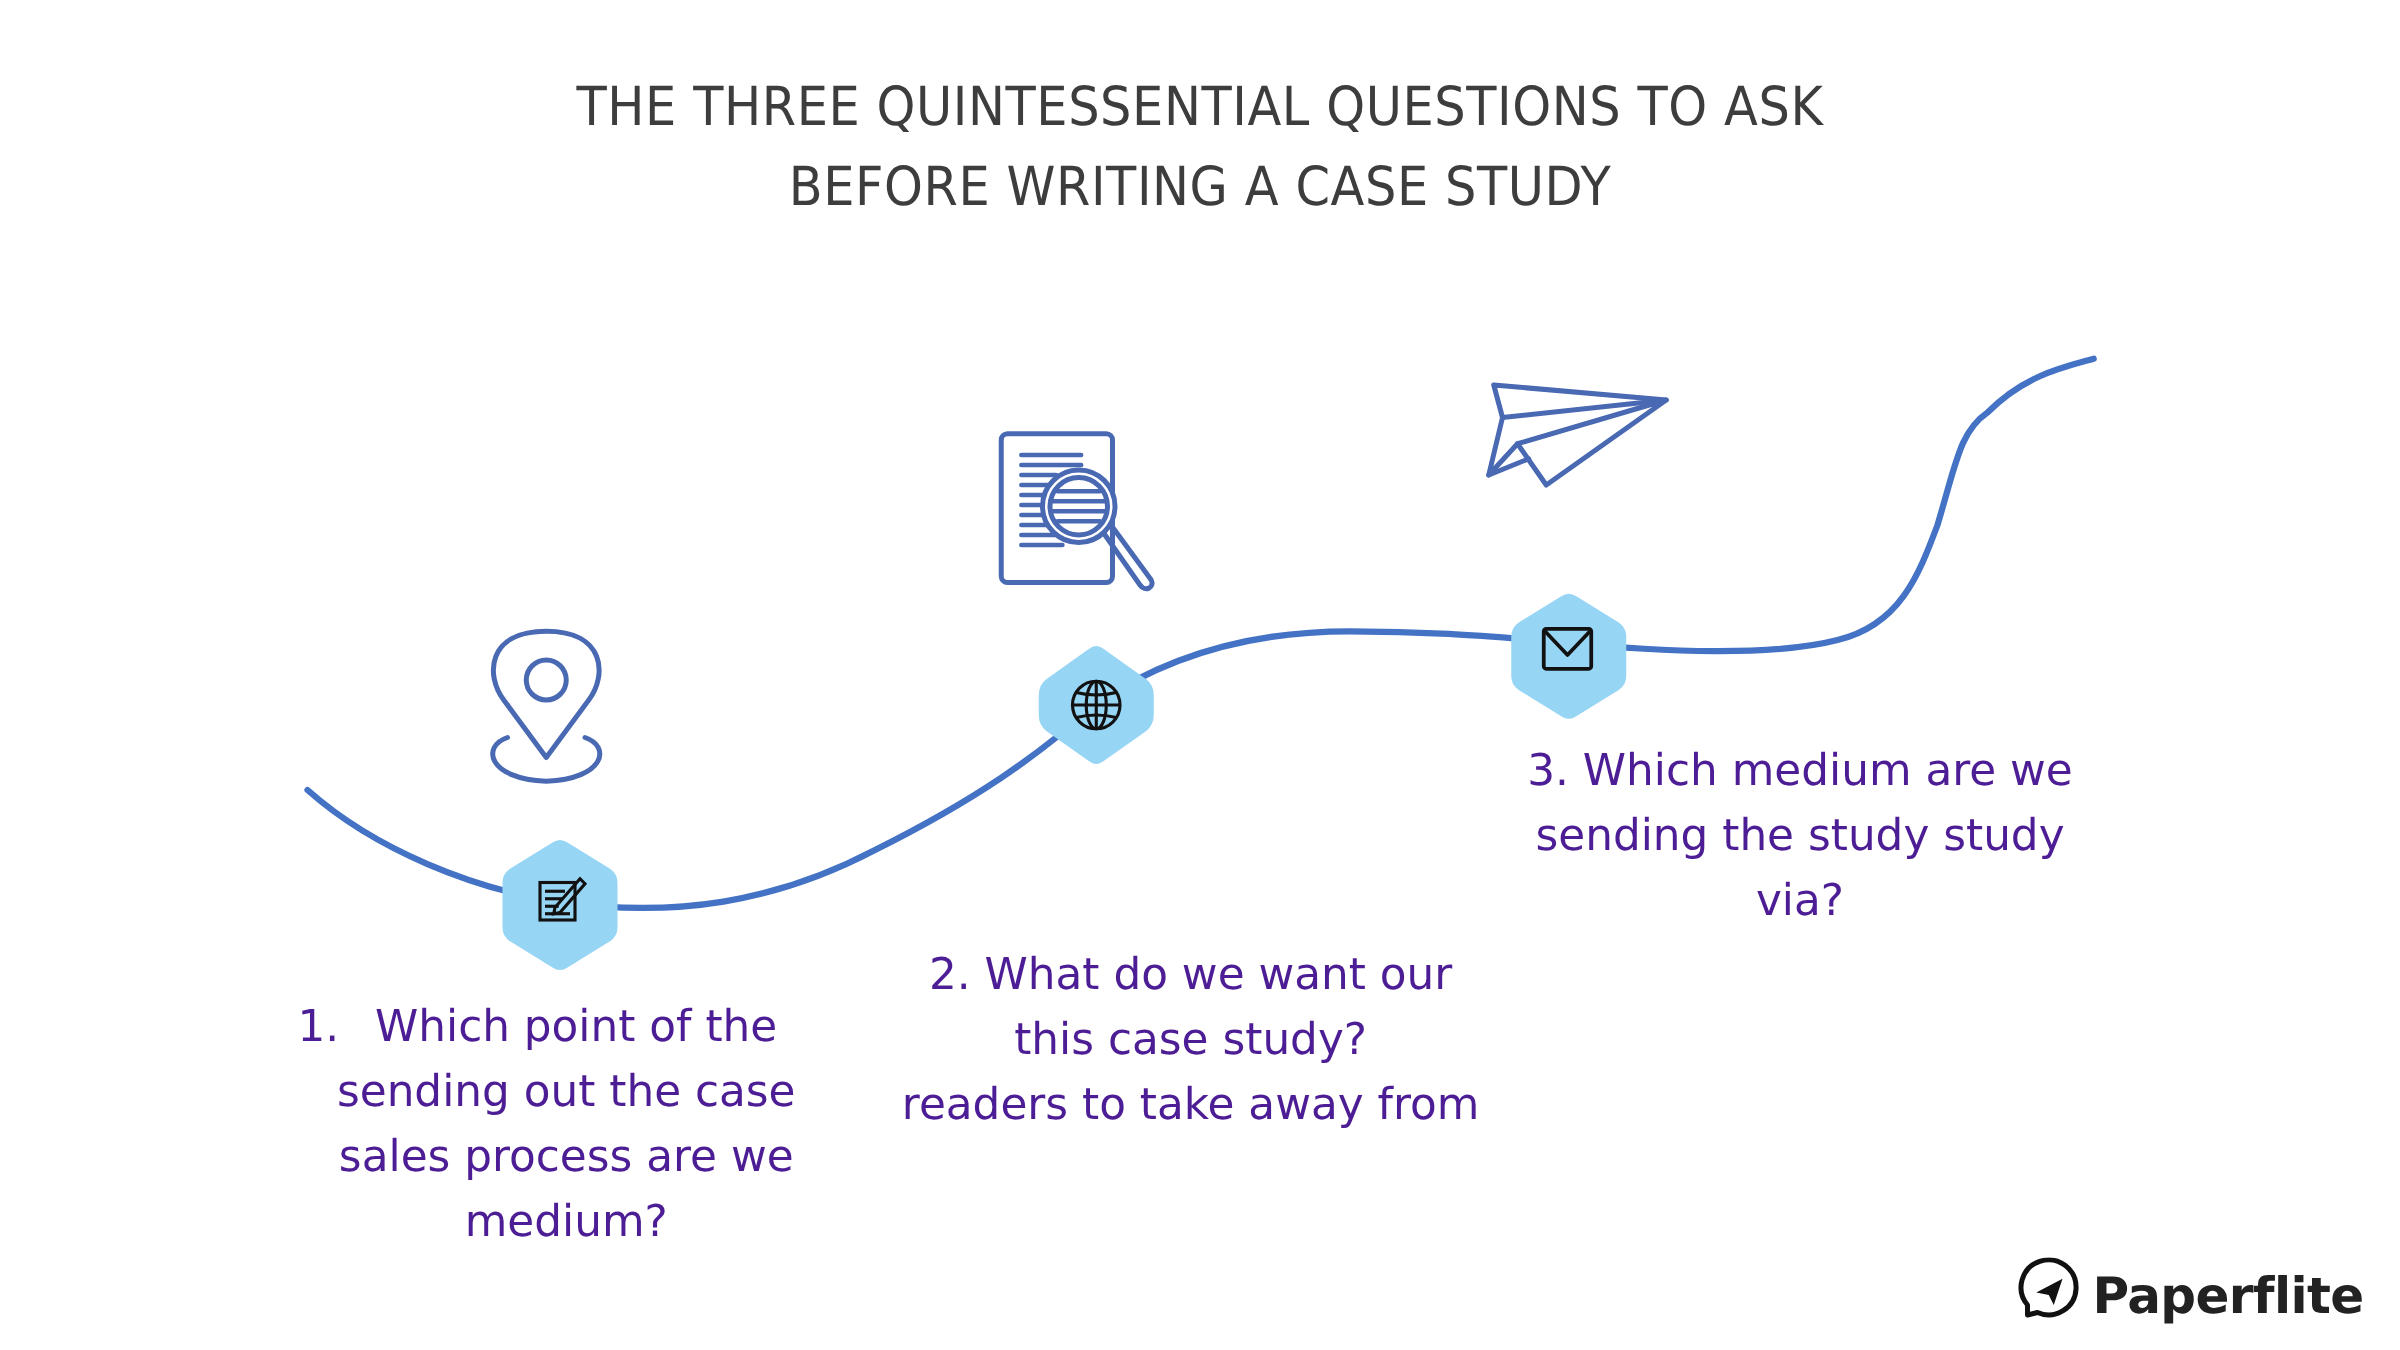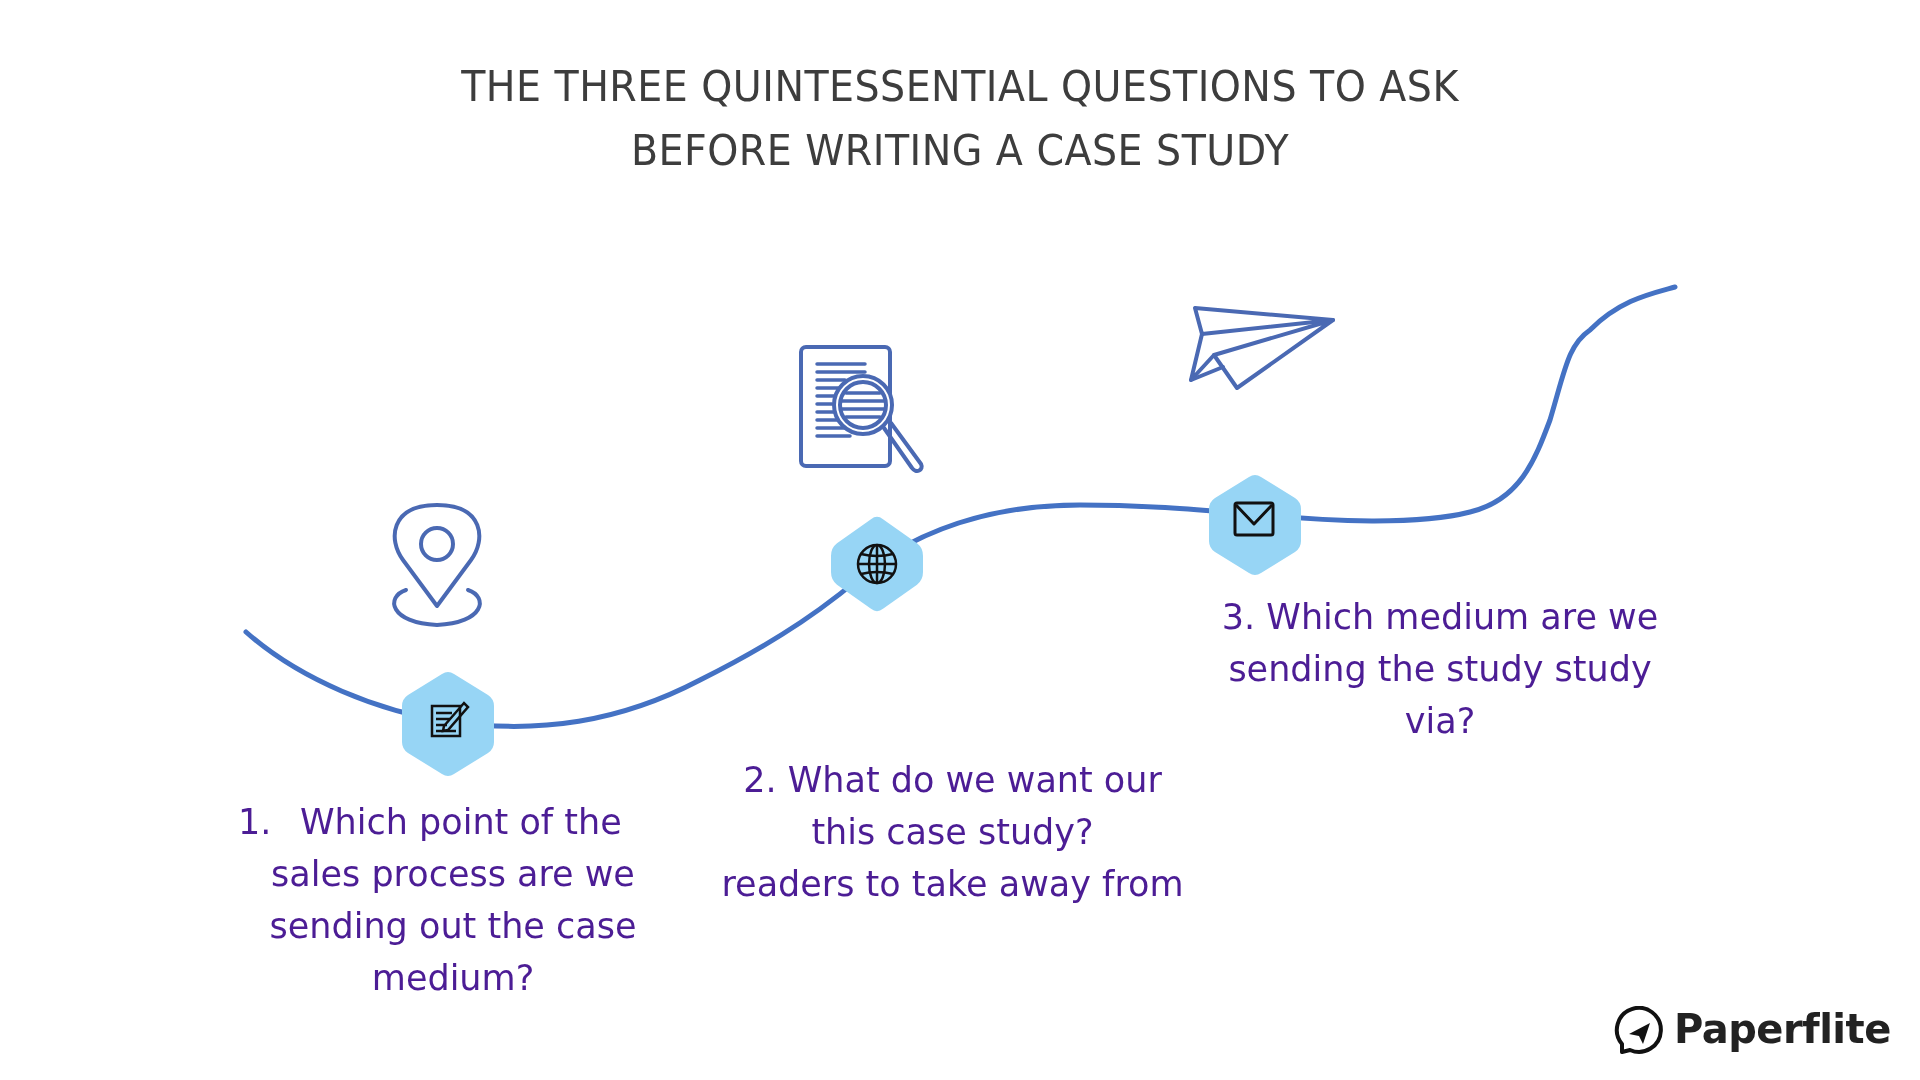--- a/index.html
+++ b/index.html
@@ -22,21 +22,21 @@
     font-family: "DejaVu Sans", sans-serif; font-size: 35px;
     line-height: 52px; color: #4c1d95; white-space: nowrap;
   }
   .q1 { left: 220px; top: 796px; width: 430px; margin-left: 18px; }
   .q1 .line0 { text-align: left; }
   .q1 .num { display: inline-block; width: 62px; }
   .q2 { left: 710px; top: 706px; width: 485px; margin-top: 48px; }
   .q3 { left: 1205px; top: 591px; width: 470px; }
   .logo {
     position: absolute; left: 1612px; top: 1006px; height: 54px;
-    display: flex; align-items: flex-start;
+    display: flex; align-items: flex-end;
   }
   .logo-text {
     font-family: "DejaVu Sans", sans-serif; font-weight: bold;
     font-size: 40px; color: #222222; margin-left: 8px; letter-spacing: -0.5px;
   }
 </style>
 </head>
 <body>
 
 <div class="title">
@@ -119,22 +119,22 @@
     <path d="M 1261 477 L 1295 498 Q 1301 502 1301 509 L 1301 541 Q 1301 548 1295 552 L 1261 573 Q 1255 577 1249 573 L 1215 552 Q 1209 548 1209 541 L 1209 509 Q 1209 502 1215 498 L 1249 477 Q 1255 473 1261 477 Z" fill="#97d5f5"></path>
     <g fill="none" stroke="#111111" stroke-width="3" stroke-linejoin="round">
       <rect x="1235" y="503" width="38" height="32" rx="2"></rect>
       <path d="M 1236 505 L 1254 524 L 1272 505"></path>
     </g>
   </g>
 </svg>
 
 <div class="q q1">
   <div class="line0"><span class="num">1.</span><span>Which point of the</span></div>
+  <div>sending out the case</div>
   <div>sales process are we</div>
-  <div>sending out the case</div>
   <div>medium?</div>
 </div>
 
 <div class="q q2">
   <div>2. What do we want our</div>
   <div>this case study?</div>
   <div>readers to take away from</div>
 </div>
 
 <div class="q q3">

